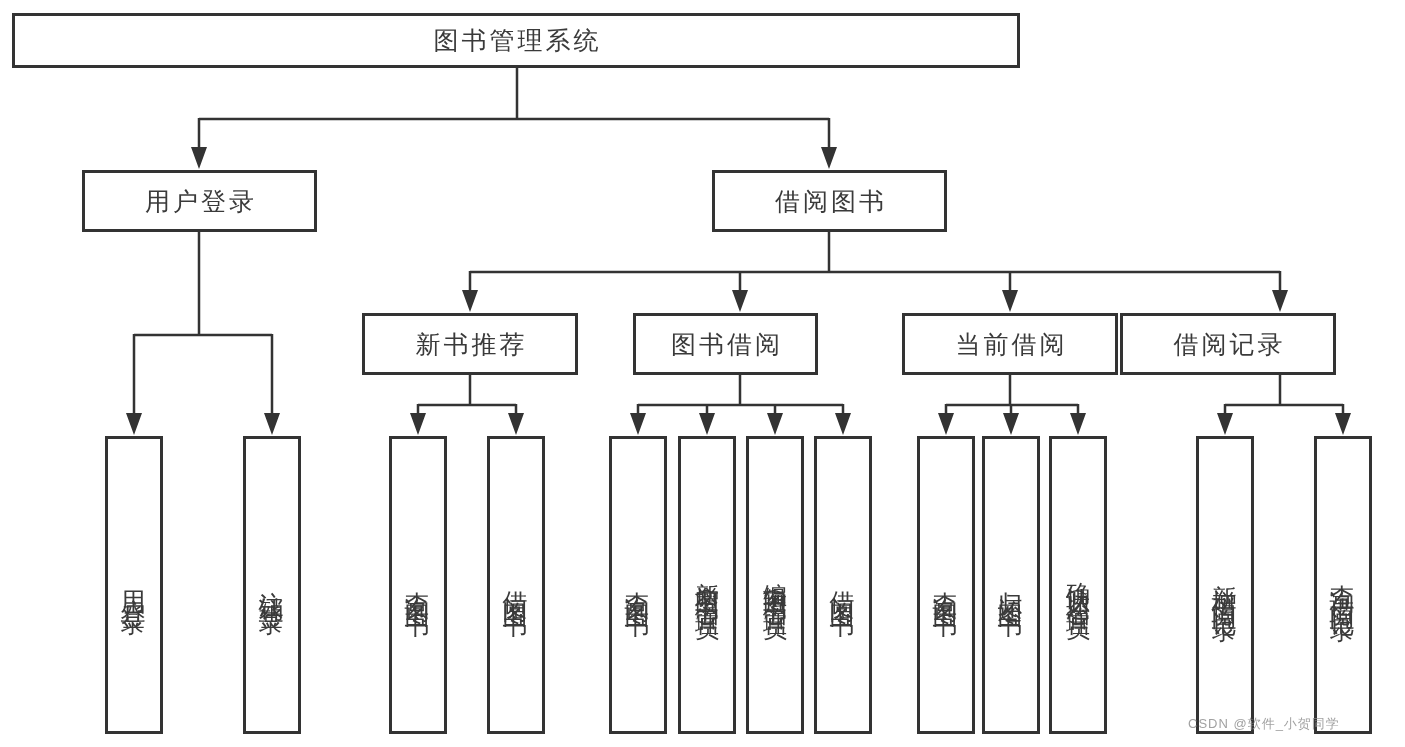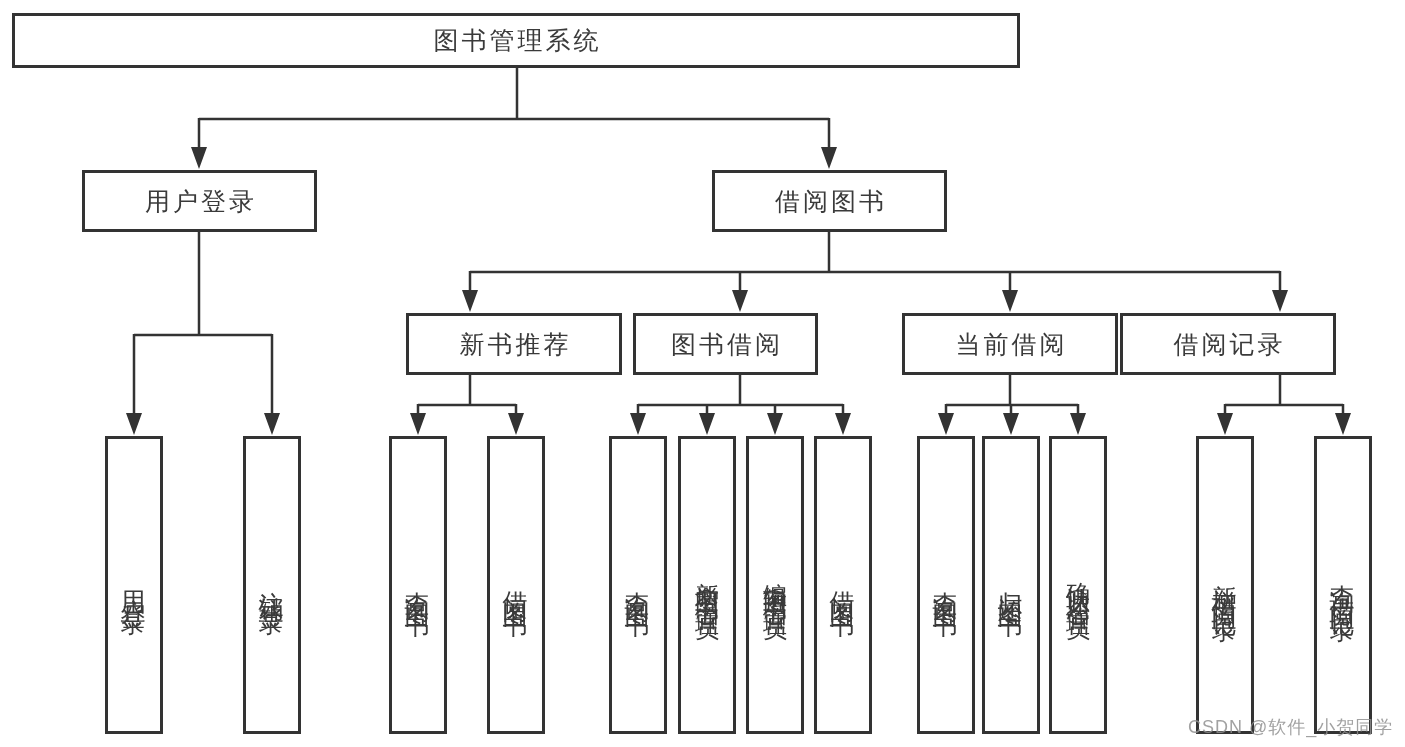--- a/index.html
+++ b/index.html
@@ -25,33 +25,33 @@
     writing-mode:vertical-rl;
     font-size:25px;
     letter-spacing:7px;
     white-space:nowrap;
   }
   .v-label.dense{font-size:24px;letter-spacing:5px;}
   
   .n-root{left:12px;top:13px;width:1008px;height:55px;}
   .n-user-login{left:82px;top:170px;width:235px;height:62px;}
   .n-book-mgmt{left:712px;top:170px;width:235px;height:62px;}
-  .n-recommend{left:362px;top:313px;width:216px;height:62px;margin-left:44px;}
+  .n-recommend{left:362px;top:313px;width:216px;height:62px;}
   .n-borrowing{left:633px;top:313px;width:185px;height:62px;}
   .n-current{left:902px;top:313px;width:216px;height:62px;}
   .n-records{left:1120px;top:313px;width:216px;height:62px;}
   .leaf{top:436px;width:58px;height:298px;}
   .lf-1{left:105px;} .lf-2{left:243px;}
   .lf-3{left:389px;} .lf-4{left:487px;}
   .lf-5{left:609px;} .lf-6{left:678px;} .lf-7{left:746px;} .lf-8{left:814px;}
   .lf-9{left:917px;} .lf-10{left:982px;} .lf-11{left:1049px;}
   .lf-12{left:1196px;} .lf-13{left:1314px;}
   .watermark{
     position:absolute;left:1188px;top:715px;
-    font-size:18px;color:rgba(145,145,145,0.85);
+    font-size:13px;color:rgba(145,145,145,0.85);
     letter-spacing:1px;white-space:nowrap;z-index:10;
   }
 </style>
 </head>
 <body>
 
 <div class="canvas">
 
   <svg class="wires" viewBox="0 0 1405 747" aria-hidden="true">
     <path fill="none" stroke="#333333" stroke-width="2.5" d="M517 68 L517 119

